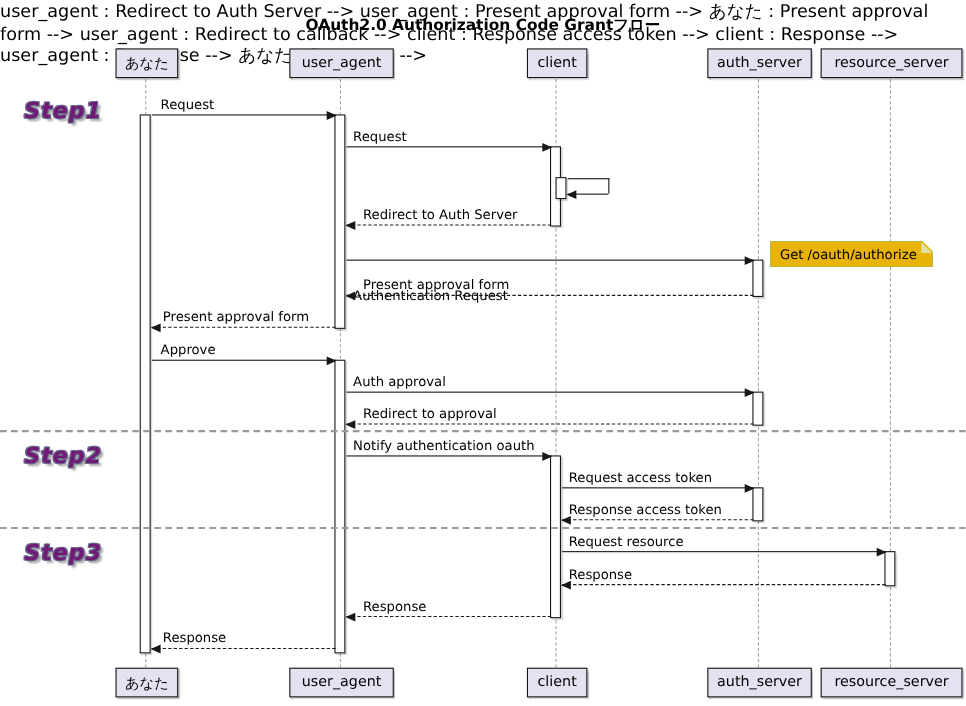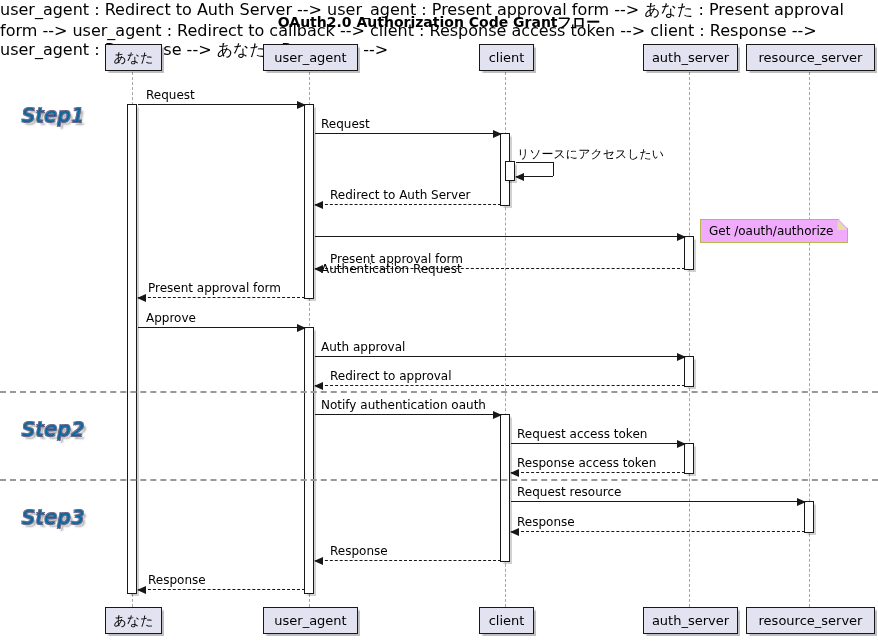--- a/index.html
+++ b/index.html
@@ -21,44 +21,43 @@
   }
   .activation {
     position:absolute; width:8px; background:#FFFFFF; border:1px solid #181818;
     box-shadow:1.5px 1.5px 1px rgba(0,0,0,0.18); z-index:2;
   }
   .divider-line {
     position:absolute; left:0; width:878px; height:0;
     border-top:2px dashed #999999; z-index:3;
   }
   .step-label {
-    position:absolute; font-size:20px; font-weight:normal; font-style:italic;
-    letter-spacing:1px; color:#0369a1; z-index:5;
+    position:absolute; font-size:20px; font-weight:bold; font-style:italic;
+    letter-spacing:1px; color:#701a75; z-index:5;
     text-shadow:-1px -1px 0 #6B6B8D, 1px -1px 0 #6B6B8D, -1px 1px 0 #6B6B8D,
                  1px 1px 0 #6B6B8D, 3px 3px 2px rgba(0,0,0,0.35);
-    margin-top:15px;
   }
   .msg-label {
     position:absolute; font-size:12px; white-space:nowrap; z-index:4;
   }
   .arrow { position:absolute; height:0; z-index:4; }
   .arrow.solid  { border-top:1px solid #181818; }
   .arrow.dashed { border-top:1px dashed #181818; }
   .vline { position:absolute; width:0; border-left:1px solid #181818; z-index:4; }
   .head { position:absolute; width:0; height:0; }
   .head.right {
     right:-1px; top:-4px;
     border-left:9px solid #181818; border-top:4px solid transparent; border-bottom:4px solid transparent;
   }
   .head.left {
     left:-1px; top:-4px;
     border-right:9px solid #181818; border-top:4px solid transparent; border-bottom:4px solid transparent;
   }
   .note {
-    position:absolute; background:#f0abfc; border:1px solid #B8B84B;
+    position:absolute; background:#eab308; border:1px solid #B8B84B;
     font-size:12px; padding:4px 14px 4px 8px; white-space:nowrap; z-index:4;
     clip-path:polygon(0 0, calc(100% - 10px) 0, 100% 10px, 100% 100%, 0 100%);
   }
   .note-fold {
     position:absolute; top:0; right:0; width:10px; height:10px;
     background:#E0E0A0; clip-path:polygon(0 0, 0 100%, 100% 100%);
   }
 </style>
 </head>
 <body>
@@ -140,21 +139,20 @@
       <i class="head right"></i>
     </div>
 
   
   <span class="msg-label" style="left:321px; top:117px;">Request</span>
   <div class="arrow solid" style="left:315px; top:133px; width:186px;">
       <i class="head right"></i>
     </div>
 
   
-  <span class="msg-label" style="left:517px; top:146px;">リソースにアクセスしたい</span>
   <div class="arrow solid" style="left:516px; top:162px; width:38px;"></div>
   <div class="vline" style="left:553px; top:162px; height:14px;"></div>
   <div class="arrow solid" style="left:516px; top:176px; width:37px;">
       <i class="head left"></i>
     </div>
 
    user_agent : Redirect to Auth Server --&gt;
   <span class="msg-label" style="left:330px; top:188px;">Redirect to Auth Server</span>
   <div class="arrow dashed" style="left:315px; top:204px; width:186px;">
       <i class="head left"></i>

